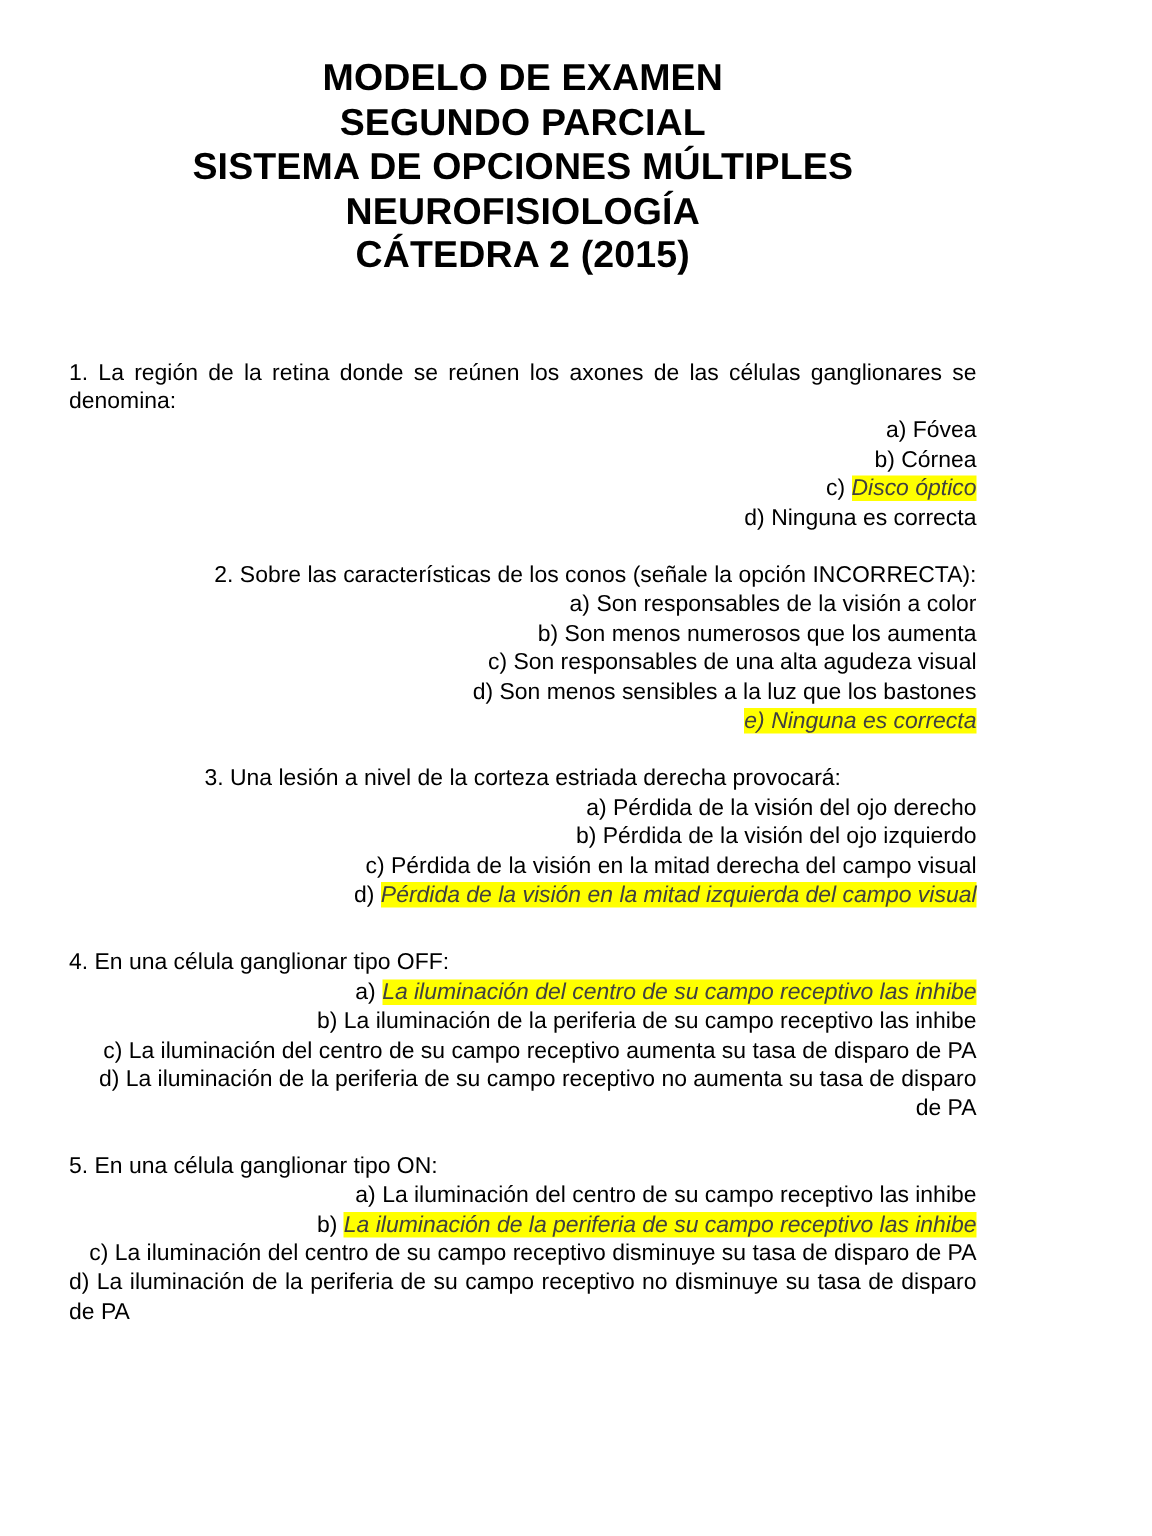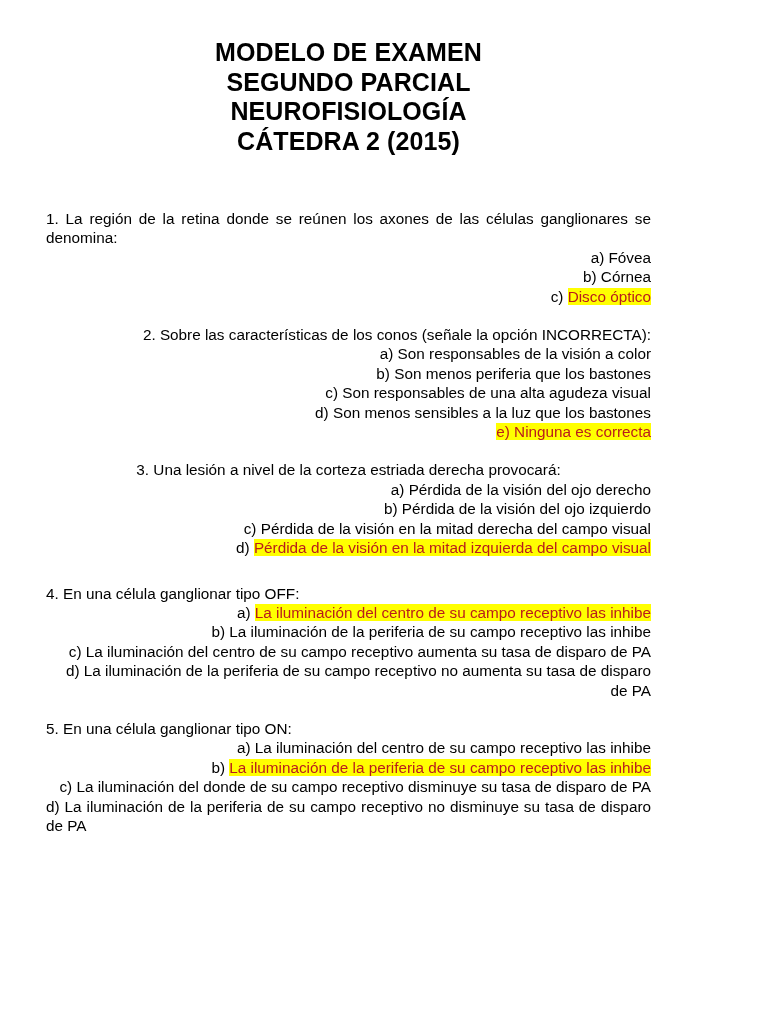--- a/index.html
+++ b/index.html
@@ -71,48 +71,51 @@
     margin: 0;
     text-align: right;
   }
   .option.justify {
     text-align: justify;
     text-justify: inter-word;
   }
 
   .hl {
     background-color: #ffff00;
-    color: #b91c1c;
+    color: #404040;
     box-decoration-break: clone;
+    font-style: italic;
     -webkit-box-decoration-break: clone;
   }
 </style>
 </head>
 <body>
 
 <div class="page">
 
   <h1 class="doc-title">
     <span class="title-line">MODELO DE EXAMEN</span>
     <span class="title-line">SEGUNDO PARCIAL</span>
+    <span class="title-line">SISTEMA DE OPCIONES MÚLTIPLES</span>
     <span class="title-line">NEUROFISIOLOGÍA</span>
     <span class="title-line">CÁTEDRA 2 (2015)</span>
   </h1>
 
   <div class="body-area">
       <div class="question-block">
         <p class="q-stem justified-stem">1. La región de la retina donde se reúnen los axones de las células ganglionares se denomina:</p>
         <p class="option"><span>a) </span><span>Fóvea</span></p>
         <p class="option"><span>b) </span><span>Córnea</span></p>
         <p class="option"><span>c) </span><span class="hl">Disco óptico</span></p>
+        <p class="option"><span>d) </span><span>Ninguna es correcta</span></p>
       </div>
       <div class="question-block">
         <p class="q-stem" style="text-align: right;">2. Sobre las características de los conos (señale la opción INCORRECTA):</p>
         <p class="option"><span>a) </span><span>Son responsables de la visión a color</span></p>
-        <p class="option"><span>b) </span><span>Son menos periferia que los bastones</span></p>
+        <p class="option"><span>b) </span><span>Son menos numerosos que los aumenta</span></p>
         <p class="option"><span>c) </span><span>Son responsables de una alta agudeza visual</span></p>
         <p class="option"><span>d) </span><span>Son menos sensibles a la luz que los bastones</span></p>
         <p class="option"><span class="hl"><span>e) </span><span>Ninguna es correcta</span></span></p>
       </div>
       <div class="question-block">
         <p class="q-stem" style="text-align: center;">3. Una lesión a nivel de la corteza estriada derecha provocará:</p>
         <p class="option"><span>a) </span><span>Pérdida de la visión del ojo derecho</span></p>
         <p class="option"><span>b) </span><span>Pérdida de la visión del ojo izquierdo</span></p>
         <p class="option"><span>c) </span><span>Pérdida de la visión en la mitad derecha del campo visual</span></p>
         <p class="option"><span>d) </span><span class="hl">Pérdida de la visión en la mitad izquierda del campo visual</span></p>
@@ -121,18 +124,18 @@
         <p class="q-stem" style="text-align: left; margin-top: 26px;">4. En una célula ganglionar tipo OFF:</p>
         <p class="option"><span>a) </span><span class="hl">La iluminación del centro de su campo receptivo las inhibe</span></p>
         <p class="option"><span>b) </span><span>La iluminación de la periferia de su campo receptivo las inhibe</span></p>
         <p class="option"><span>c) </span><span>La iluminación del centro de su campo receptivo aumenta su tasa de disparo de PA</span></p>
         <p class="option"><span>d) </span><span>La iluminación de la periferia de su campo receptivo no aumenta su tasa de disparo de PA</span></p>
       </div>
       <div class="question-block">
         <p class="q-stem" style="text-align: left;">5. En una célula ganglionar tipo ON:</p>
         <p class="option"><span>a) </span><span>La iluminación del centro de su campo receptivo las inhibe</span></p>
         <p class="option"><span>b) </span><span class="hl">La iluminación de la periferia de su campo receptivo las inhibe</span></p>
-        <p class="option"><span>c) </span><span>La iluminación del donde de su campo receptivo disminuye su tasa de disparo de PA</span></p>
+        <p class="option"><span>c) </span><span>La iluminación del centro de su campo receptivo disminuye su tasa de disparo de PA</span></p>
         <p class="option justify"><span>d) </span><span>La iluminación de la periferia de su campo receptivo no disminuye su tasa de disparo de PA</span></p>
       </div>
     </div>
 
 </div>
 
 </body></html>

